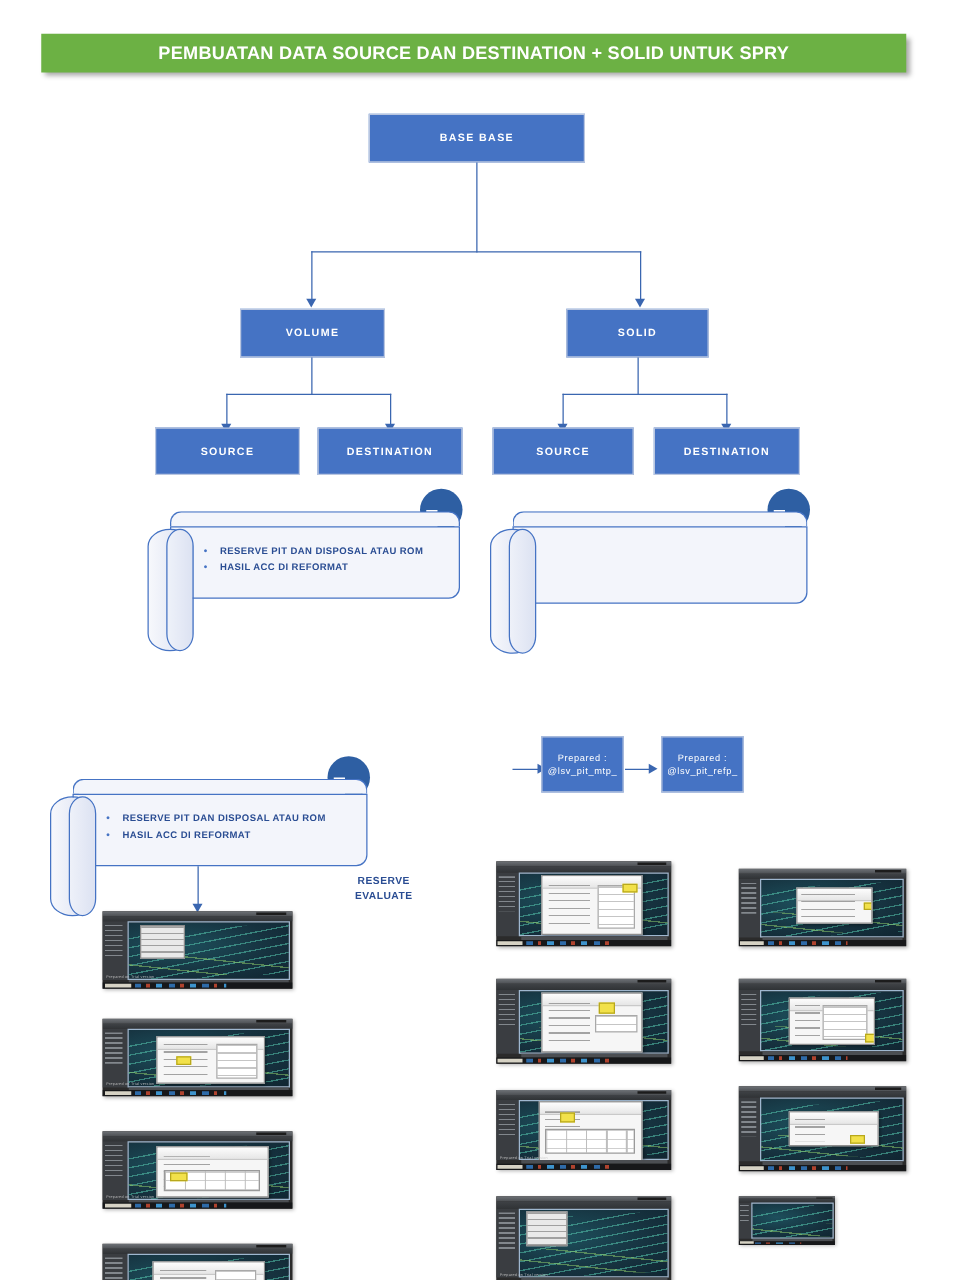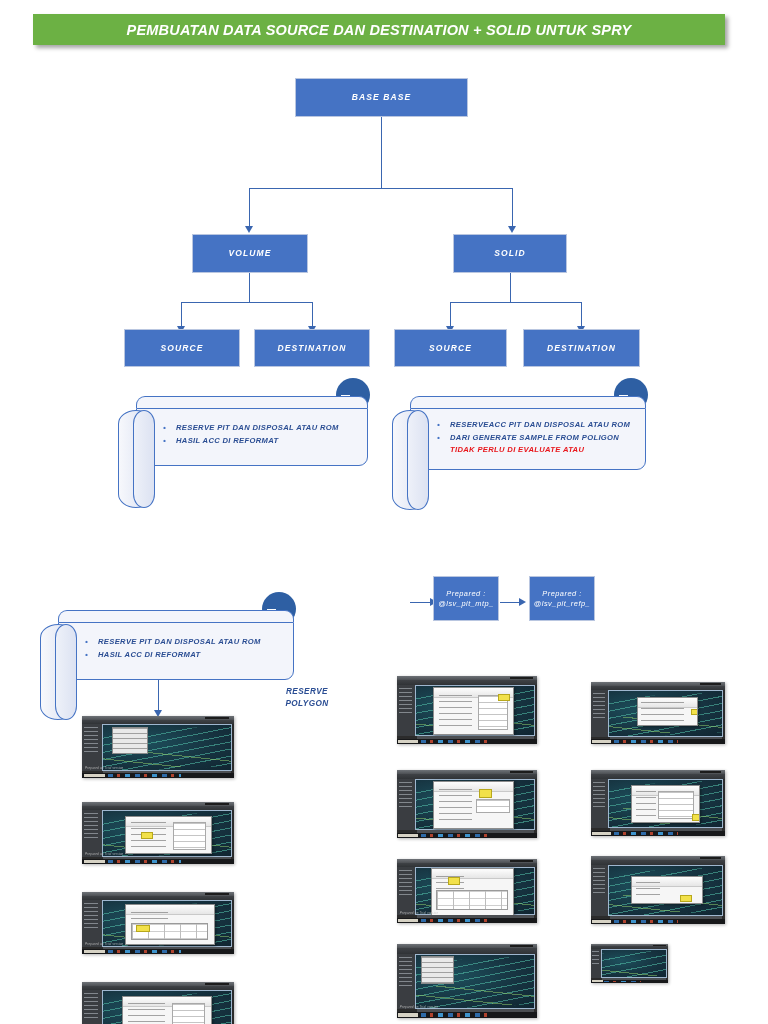--- a/index.html
+++ b/index.html
@@ -1,21 +1,21 @@
 <!DOCTYPE html>
 <html><head>
 <meta charset="utf-8">
 <style>
   html,body{margin:0;padding:0;}
   body{
     width:768px;height:1024px;background:#ffffff;
     font-family:"Liberation Sans", sans-serif;
     position:relative;overflow:hidden;
   }
-  .stage{position:absolute;left:0;top:0;width:768px;height:836px;font-style:italic;}
+  .stage{position:absolute;left:0;top:13px;width:768px;height:836px;}
 
   
   .banner{
     position:absolute;left:33px;top:14px;width:692px;height:31px;
     background:#6cb144;
     box-shadow:3px 3px 4px rgba(0,0,0,.35);
     display:flex;align-items:center;justify-content:center;
   }
   .banner-text{
     color:#ffffff;font-size:14.5px;font-weight:700;letter-spacing:.2px;
@@ -236,25 +236,20 @@
       <span class="row"><span class="bullet">•</span><span>HASIL ACC DI REFORMAT</span></span>
     </div>
   </div>
 
   <div class="scroll" style="left:392px;top:378px;width:260px;height:128px;">
     <div class="knob" style="left:222px;top:0px;"></div>
     <div class="knob-notch" style="left:227px;top:17px;"></div>
     <div class="sheet-top" style="width:236px;"></div>
     <div class="sheet" style="top:30px;width:236px;height:62px;"></div>
     <div class="roll-l" style="top:32px;height:100px;"></div>
-    <div class="body-txt" style="left:45px;top:41px;">
-      <span class="row"><span class="bullet">•</span><span>RESERVEACC PIT DAN DISPOSAL ATAU ROM</span></span>
-      <span class="row"><span class="bullet">•</span><span>DARI GENERATE SAMPLE FROM POLIGON</span></span>
-      <span class="row noBul warn">TIDAK PERLU DI EVALUATE ATAU</span>
-    </div>
   </div>
 
   <div class="ln lnh" style="left:410px;top:602px;width:22px;"></div>
   <div class="arrow-r" style="left:430px;top:598px;"></div>
 
   <div class="fbox small" style="left:433px;top:576px;width:66px;height:45px;">
     <span>
       <span>Prepared :</span><br>
       <span>@lsv_pit_mtp_</span>
     </span>
@@ -280,21 +275,21 @@
       <span class="row"><span class="bullet">•</span><span>RESERVE PIT DAN DISPOSAL ATAU ROM</span></span>
       <span class="row"><span class="bullet">•</span><span>HASIL ACC DI REFORMAT</span></span>
     </div>
   </div>
 
   <div class="ln lnv" style="left:158px;top:680px;height:32px;"></div>
   <div class="arrow-d" style="left:154px;top:710px;"></div>
 
   <div class="plabel" style="left:278px;top:686px;width:58px;">
     <span>RESERVE</span><br>
-    <span>POLYGON</span>
+    <span>EVALUATE</span>
   </div>
 
   <div class="thumb shadow-sm" style="left:82px;top:716px;width:152px;height:62px;">
     <div class="titlebar"></div>
     <div class="ribbon"></div>
     <div class="leftpane"></div>
     <div class="canvas"></div>
     <div class="menupop" style="left:20%;top:18%;width:22%;height:40%;"></div>
     <div class="statusline"></div>
     <div class="wm">Prepared on Trial version</div>

